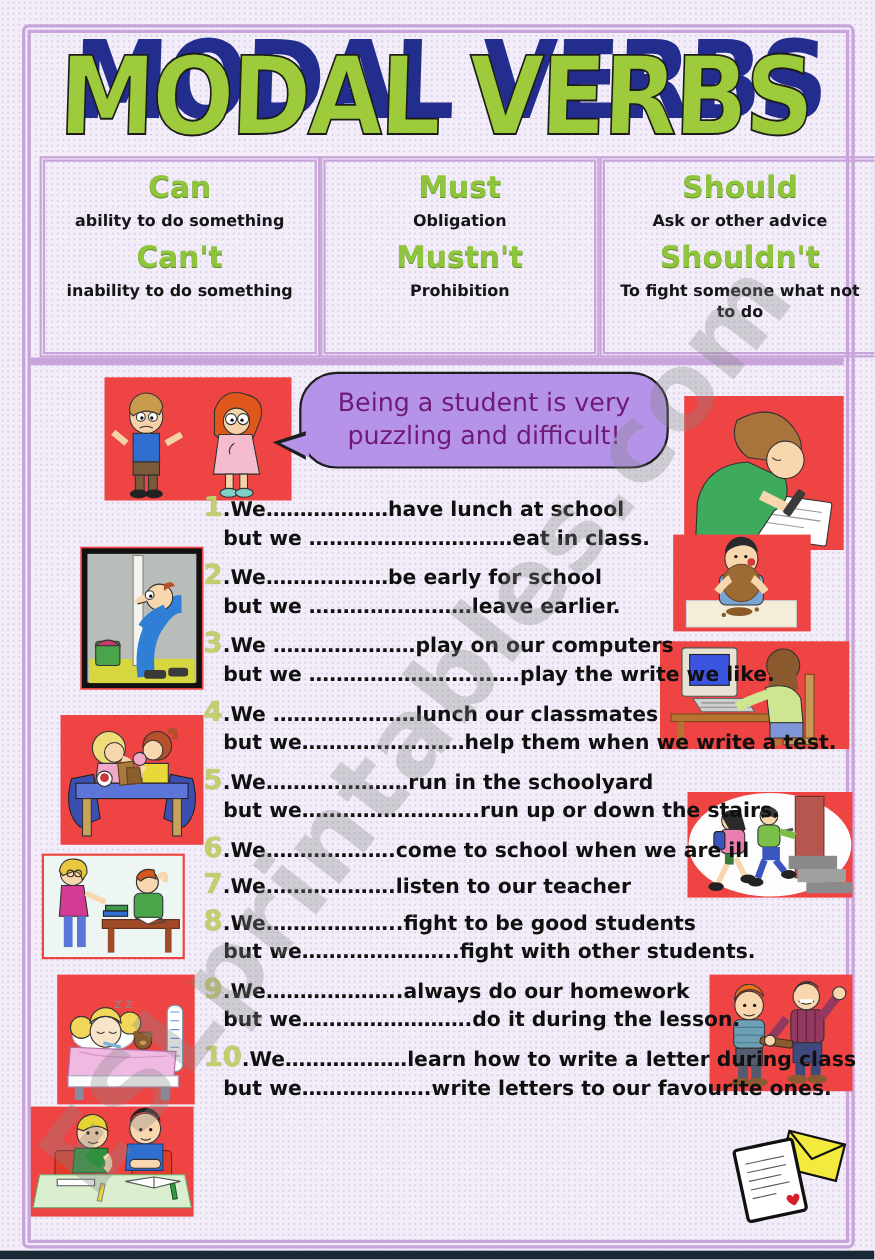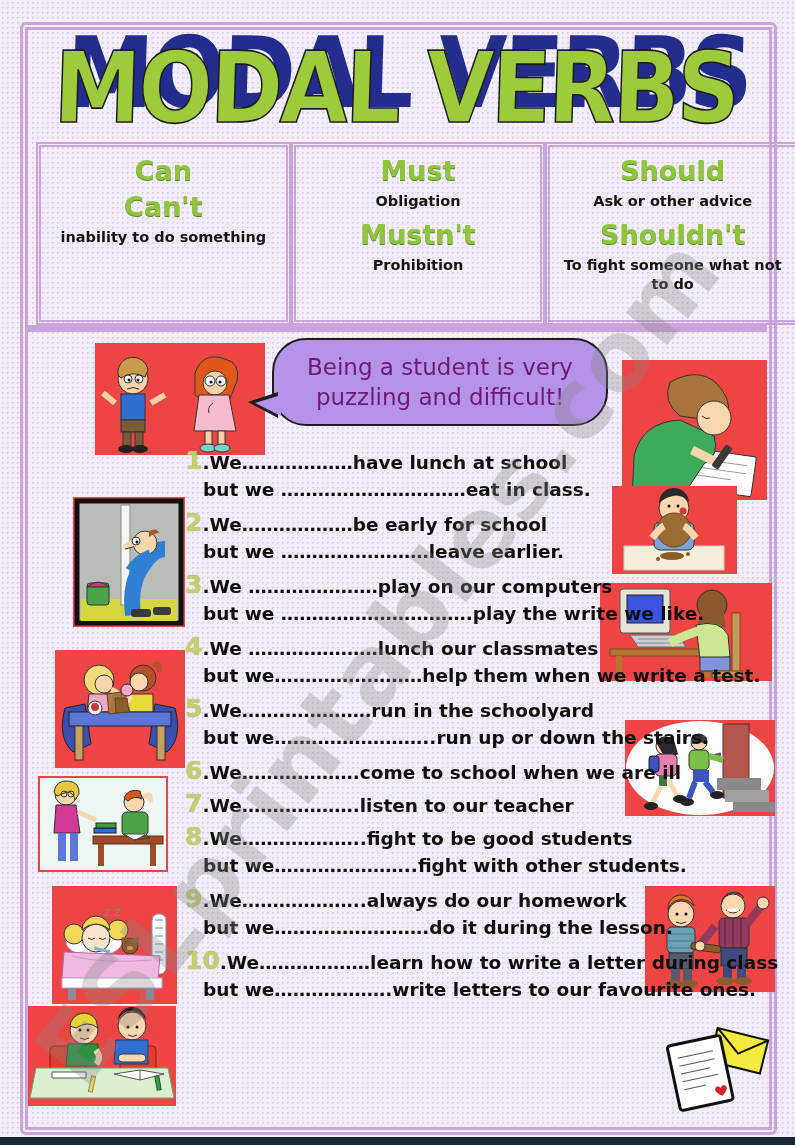--- a/index.html
+++ b/index.html
@@ -76,20 +76,21 @@
 
 <div class="page">
 
   <div class="frame"></div>
 
   <div class="title">MODAL VERBS</div>
 
   <div class="header-row">
     <div class="header-box">
       <div class="modal-word">Can</div>
+      <div class="modal-desc">ability to do something</div>
       <div class="modal-word">Can't</div>
       <div class="modal-desc">inability to do something</div>
     </div>
     <div class="header-box">
       <div class="modal-word">Must</div>
       <div class="modal-desc">Obligation</div>
       <div class="modal-word">Mustn't</div>
       <div class="modal-desc">Prohibition</div>
     </div>
     <div class="header-box">

